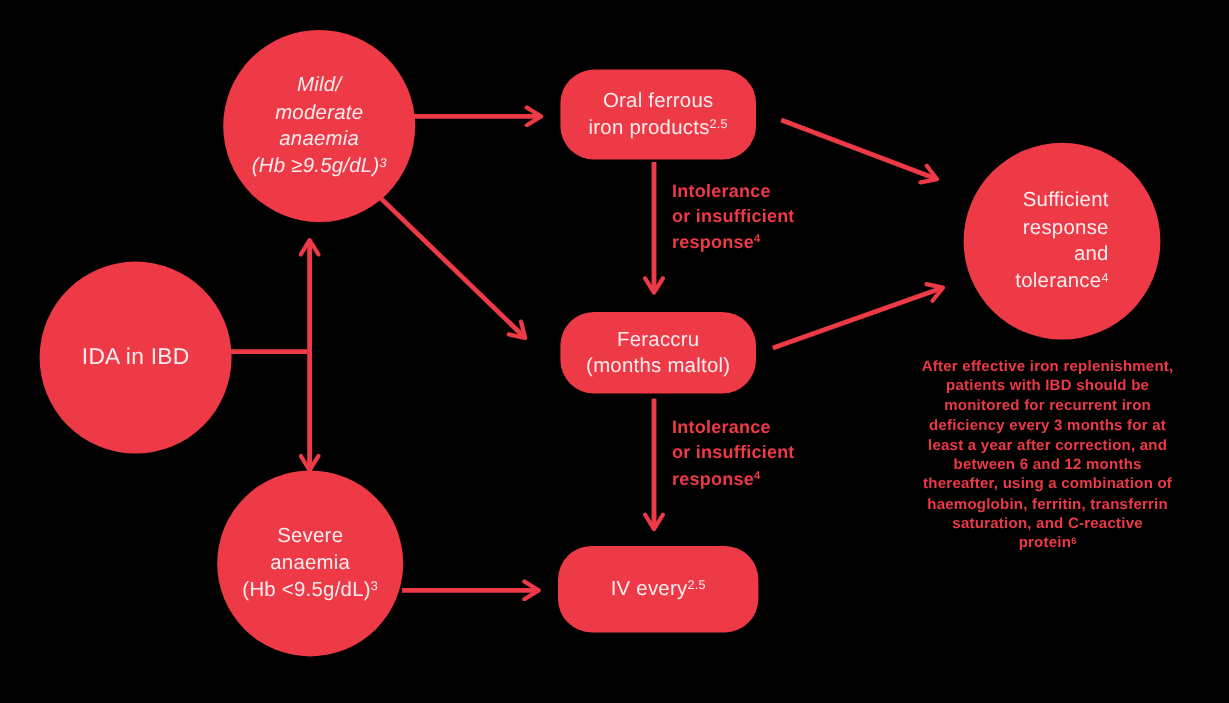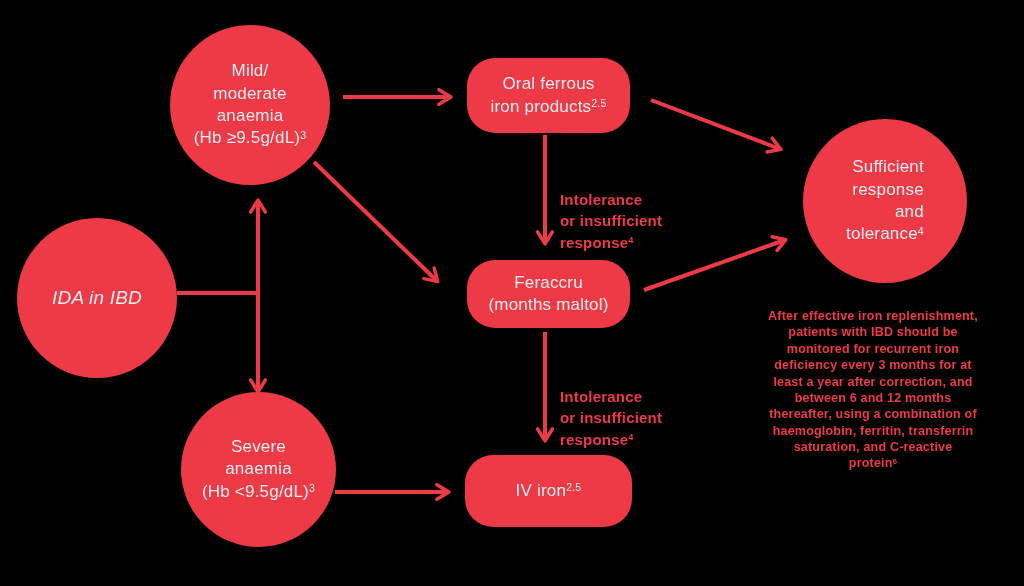--- a/index.html
+++ b/index.html
@@ -43,31 +43,29 @@
     line-height:0;
   }
   .edge-label{
     position:absolute;
     color:var(--accent);
     font-weight:700;
     font-size:15px;
     line-height:1.42;
     white-space:pre-line;
     letter-spacing:.2px;
-    margin-top:40px;
   }
   .note{
     position:absolute;
     color:var(--accent);
     font-weight:700;
     font-size:12.5px;
     line-height:1.31;
     text-align:center;
     letter-spacing:.2px;
-    margin-top:11px;
   }
 </style>
 </head>
 <body>
 
 <div class="canvas">
 
   <svg class="arrow-layer" width="1024" height="586" viewBox="0 0 1024 586">
     <defs>
       <marker id="ah" viewBox="0 0 10 10" refX="7.5" refY="5" markerWidth="4.6" markerHeight="4.6" orient="auto-start-reverse" markerUnits="strokeWidth">
@@ -80,28 +78,28 @@
       <line x1="545" y1="135" x2="545" y2="243" marker-end="url(#ah)"></line>
       <line x1="314" y1="162" x2="437" y2="281" marker-end="url(#ah)"></line>
       <line x1="258" y1="391" x2="258" y2="201" marker-start="url(#ah)" marker-end="url(#ah)"></line>
       <line x1="177" y1="293" x2="256" y2="293"></line>
       <line x1="644" y1="290" x2="785" y2="240" marker-end="url(#ah)"></line>
       <line x1="545" y1="332" x2="545" y2="440" marker-end="url(#ah)"></line>
       <line x1="335" y1="492" x2="448" y2="492" marker-end="url(#ah)"></line>
     </g>
   </svg>
 
-  <div class="circle" style="left:170px;top:25px;width:160px;height:160px;">
+  <div class="circle" style="left:186px;top:25px;width:160px;height:160px;font-style:italic;">
     <div class="node-label"><span>Mild/
 moderate
 anaemia
 (Hb ≥9.5g/dL)</span><sup>3</sup></div>
   </div>
 
-  <div class="circle" style="left:17px;top:218px;width:160px;height:160px;font-style:italic;">
+  <div class="circle" style="left:33px;top:218px;width:160px;height:160px;">
     <div class="node-label big"><span>IDA in IBD</span></div>
   </div>
 
   <div class="circle" style="left:181px;top:392px;width:155px;height:155px;">
     <div class="node-label"><span>Severe
 anaemia
 (Hb &lt;9.5g/dL)</span><sup>3</sup></div>
   </div>
 
   <div class="circle" style="left:803px;top:119px;width:164px;height:164px;text-align:right;">
@@ -115,21 +113,21 @@
     <div class="node-label"><span>Oral ferrous
 iron products</span><sup>2.5</sup></div>
   </div>
 
   <div class="pill" style="left:467px;top:260px;width:163px;height:68px;">
     <div class="node-label"><span>Feraccru
 (months maltol)</span></div>
   </div>
 
   <div class="pill" style="left:465px;top:455px;width:167px;height:72px;">
-    <div class="node-label"><span>IV iron</span><sup>2.5</sup></div>
+    <div class="node-label"><span>IV every</span><sup>2.5</sup></div>
   </div>
 
   <div class="edge-label" style="left:560px;top:149px;"><span>Intolerance
 or insufficient
 response</span><sup>4</sup></div>
 
   <div class="edge-label" style="left:560px;top:346px;"><span>Intolerance
 or insufficient
 response</span><sup>4</sup></div>
 

